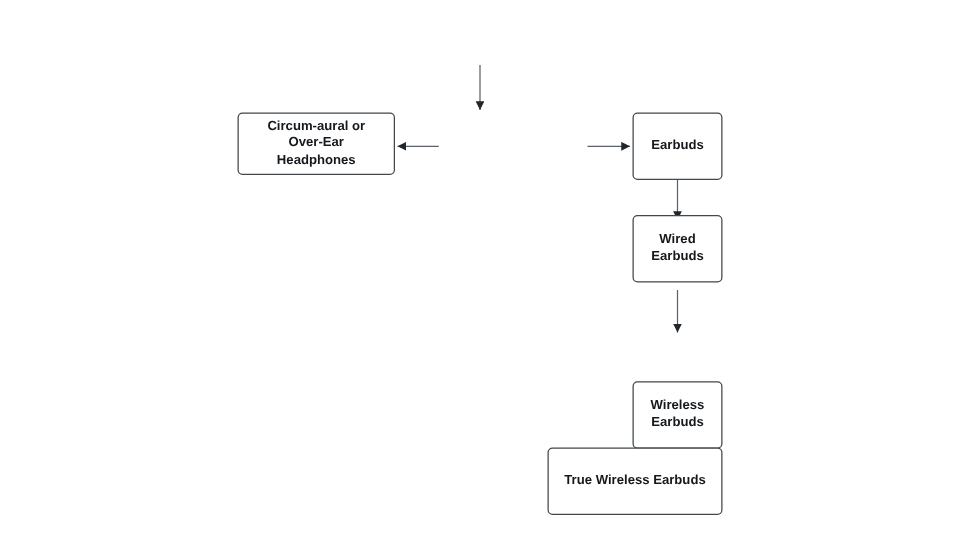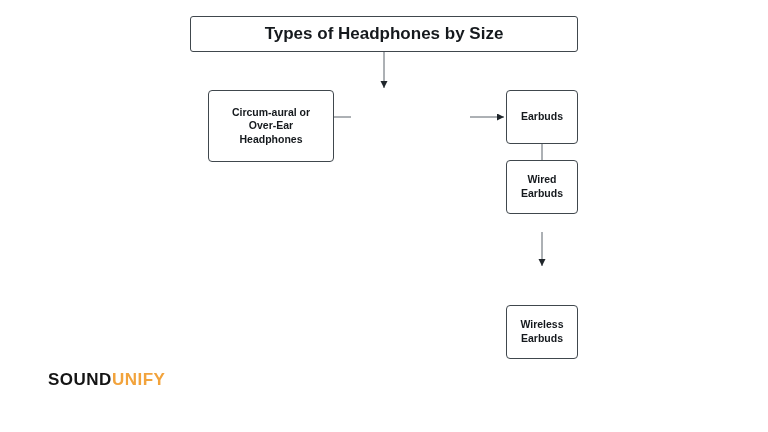--- a/index.html
+++ b/index.html
@@ -38,24 +38,24 @@
   }
   .node-title {
     left: 190px; top: 16px; width: 388px; height: 36px;
     font-size: 17px;
     border-radius: 3px;
   }
   .node-small {
     font-size: 10.5px;
     line-height: 1.3;
   }
-  .node-circum { left: 190px; top: 90px; width: 126px; height: 72px; margin-left: 18px; }
+  .node-circum { left: 190px; top: 90px; width: 126px; height: 50px; }
   .node-supra  { left: 351px; top: 90px; width: 119px; height: 54px; }
   .node-earbuds { left: 506px; top: 90px; width: 72px; height: 54px; }
-  .node-wired   { left: 506px; top: 160px; width: 72px; height: 54px; }
+  .node-wired   { left: 506px; top: 172px; width: 72px; height: 54px; }
   .node-wireless { left: 506px; top: 268px; width: 72px; height: 54px; margin-top: 37px; }
   .node-truewireless { left: 438px; top: 358px; width: 140px; height: 54px; }
   .logo {
     position: absolute;
     left: 48px;
     top: 370px;
     font-size: 17px;
     font-weight: bold;
     letter-spacing: 0.5px;
     white-space: nowrap;
@@ -77,33 +77,30 @@
       </marker>
     </defs>
     <line x1="384" y1="52" x2="384" y2="88" stroke="#5a636b" stroke-width="1" marker-end="url(#arrowhead)"></line>
     <line x1="351" y1="117" x2="318" y2="117" stroke="#5a636b" stroke-width="1" marker-end="url(#arrowhead)"></line>
     <line x1="470" y1="117" x2="504" y2="117" stroke="#5a636b" stroke-width="1" marker-end="url(#arrowhead)"></line>
     <line x1="542" y1="144" x2="542" y2="176" stroke="#5a636b" stroke-width="1" marker-end="url(#arrowhead)"></line>
     <line x1="542" y1="232" x2="542" y2="266" stroke="#5a636b" stroke-width="1" marker-end="url(#arrowhead)"></line>
     <line x1="542" y1="322" x2="542" y2="356" stroke="#5a636b" stroke-width="1" marker-end="url(#arrowhead)"></line>
   </svg>
 
-  <div class="node node-title">Types of Headphones by Size</div>
 
   <div class="node node-small node-circum">Circum-aural or
 Over-Ear
 Headphones</div>
 
 
   <div class="node node-small node-earbuds">Earbuds</div>
 
   <div class="node node-small node-wired">Wired
 Earbuds</div>
 
   <div class="node node-small node-wireless">Wireless
 Earbuds</div>
 
+  <div class="node node-small node-truewireless">True Wireless Earbuds</div>
 
-  <div class="logo">
-    <span class="logo-part1">SOUND</span><span class="logo-part2">UNIFY</span>
-  </div>
 
 </div>
 
 </body></html>

